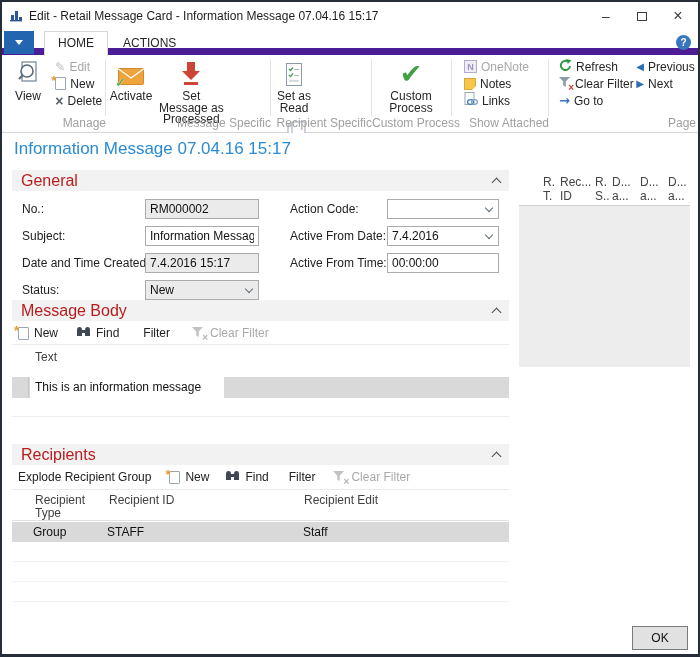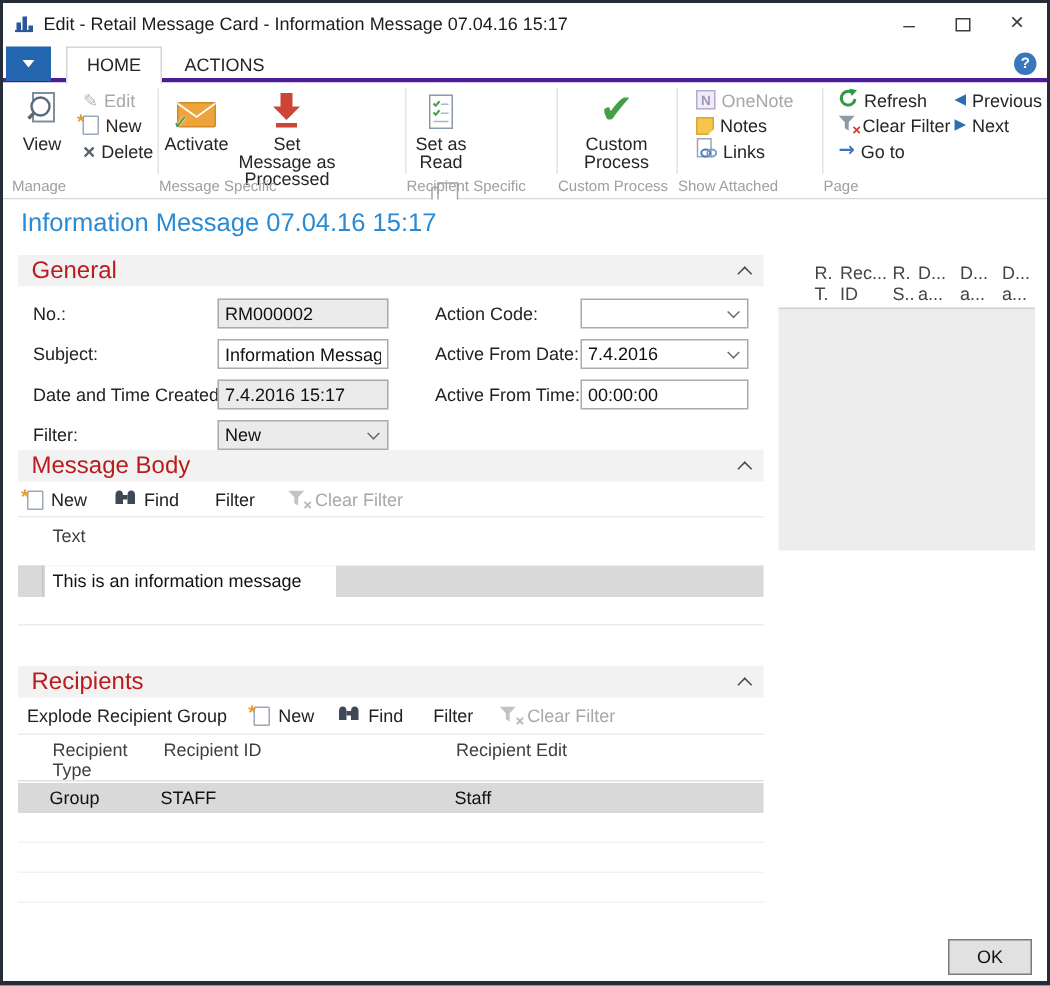--- a/index.html
+++ b/index.html
@@ -10,32 +10,32 @@
     font-family:"Liberation Sans","DejaVu Sans",sans-serif;
     font-size:12px;color:#1c1c1c;overflow:hidden;
   }
   
   .titlebar{position:relative;height:28px;display:flex;align-items:center;padding-left:7px;background:#fff;}
   .titlebar .ttext{margin-left:6px;font-size:12px;color:#1c1c1c;white-space:nowrap;}
   .wincontrols{position:absolute;right:2px;top:0;height:28px;display:flex;align-items:center;}
   .wc{width:36px;text-align:center;color:#3c3c3c;font-size:14px;line-height:28px;cursor:default;}
   .maxbox{display:inline-block;width:10px;height:9px;border:1.4px solid #3c3c3c;margin-top:9px;}
   
-  .tabrow{position:relative;height:25px;border-bottom:3px solid #4c1d95;background:#fff;}
+  .tabrow{position:relative;height:25px;border-bottom:7px solid #4c1d95;background:#fff;}
   .appmenu{position:absolute;left:2px;top:1px;width:30px;height:23px;background:#2365ae;display:flex;align-items:center;justify-content:center;}
   .appmenu .tri{width:0;height:0;border-left:4px solid transparent;border-right:4px solid transparent;border-top:5px solid #fff;}
   .tab{position:absolute;top:2px;height:23px;line-height:22px;padding:0 13px;font-size:12px;color:#262626;}
   .tab.active{background:#fff;border:1px solid #d6d6d6;border-bottom:1px solid #fff;top:1px;height:25px;z-index:2;}
   .helpbtn{position:absolute;right:7px;top:5px;width:15px;height:15px;border-radius:50%;background:#3a76bb;color:#fff;font-size:10px;font-weight:bold;display:flex;align-items:center;justify-content:center;}
   
   .ribbon{position:relative;height:78px;background:#fff;border-bottom:1px solid #d6d6d6;}
   .rgroup{position:absolute;top:0;height:77px;}
   .rgroup::after{content:"";position:absolute;right:0;top:4px;bottom:16px;width:1px;background:#e4e4e4;}
   .rgroup.last::after{display:none;}
-  .glabel{position:absolute;bottom:2px;left:0;right:0;text-align:left;font-size:10px;color:#a0a0a0;white-space:nowrap;}
+  .glabel{position:absolute;bottom:2px;left:0;right:0;text-align:right;font-size:12px;color:#a0a0a0;white-space:nowrap;}
   .bigbtn{display:inline-flex;flex-direction:column;align-items:center;padding-top:4px;vertical-align:top;}
   .bicon{height:28px;display:flex;align-items:flex-end;justify-content:center;}
   .blabel{font-size:12px;line-height:11.5px;text-align:center;margin-top:4px;color:#262626;white-space:pre-line;}
   .smallcol{display:inline-flex;flex-direction:column;vertical-align:top;padding-top:3px;}
   .smallbtn{display:flex;align-items:center;gap:4px;height:17px;font-size:12px;color:#262626;padding-left:4px;white-space:nowrap;}
   .disabled{color:#a8a8a8 !important;}
   
   .ico{display:inline-block;}
   .pencil{font-family:"DejaVu Sans",sans-serif;color:#b9b9b9;font-size:12px;}
   .xdark{font-weight:bold;color:#55606d;font-size:14px;line-height:12px;}
@@ -282,21 +282,21 @@
       <span>General</span>
       <span class="chevup"></span>
     </div>
 
     <span class="flabel" style="left:20px;top:69px;">No.:</span>
     <input class="tbox dis" style="left: 143px; top: 66px;" readonly="" value="RM000002">
     <span class="flabel" style="left:20px;top:96px;">Subject:</span>
     <input class="tbox" style="left: 143px; top: 93px;" value="Information Message">
     <span class="flabel" style="left:20px;top:123px;">Date and Time Created:</span>
     <input class="tbox dis" style="left: 143px; top: 120px;" readonly="" value="7.4.2016 15:17">
-    <span class="flabel" style="left:20px;top:150px;">Filter:</span>
+    <span class="flabel" style="left:20px;top:150px;">Status:</span>
     <div class="combo dis" style="left:143px;top:147px;">
       <span>New</span>
       <span class="cdown"></span>
     </div>
 
     <span class="flabel" style="left:288px;top:69px;">Action Code:</span>
     <div class="combo" style="left:385px;top:66px;width:112px;">
       <span></span>
       <span class="cdown"></span>
     </div>

